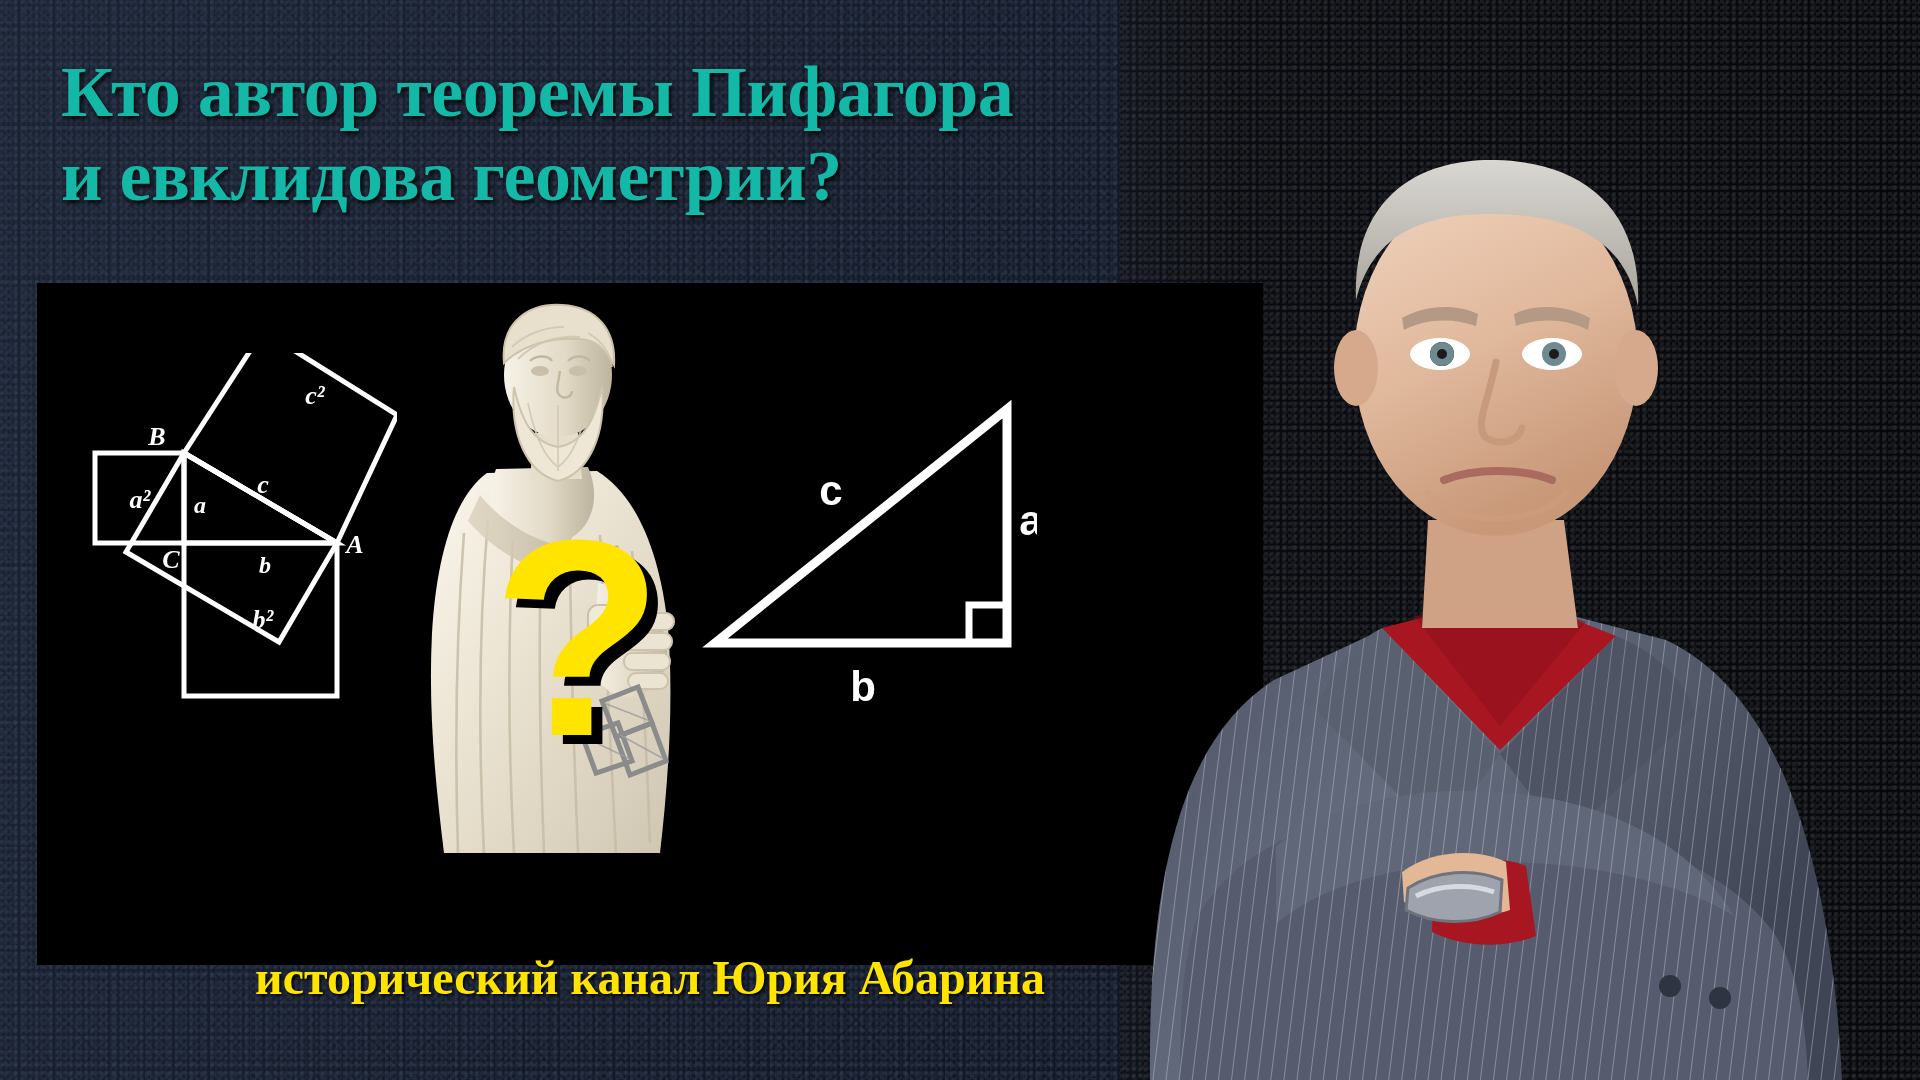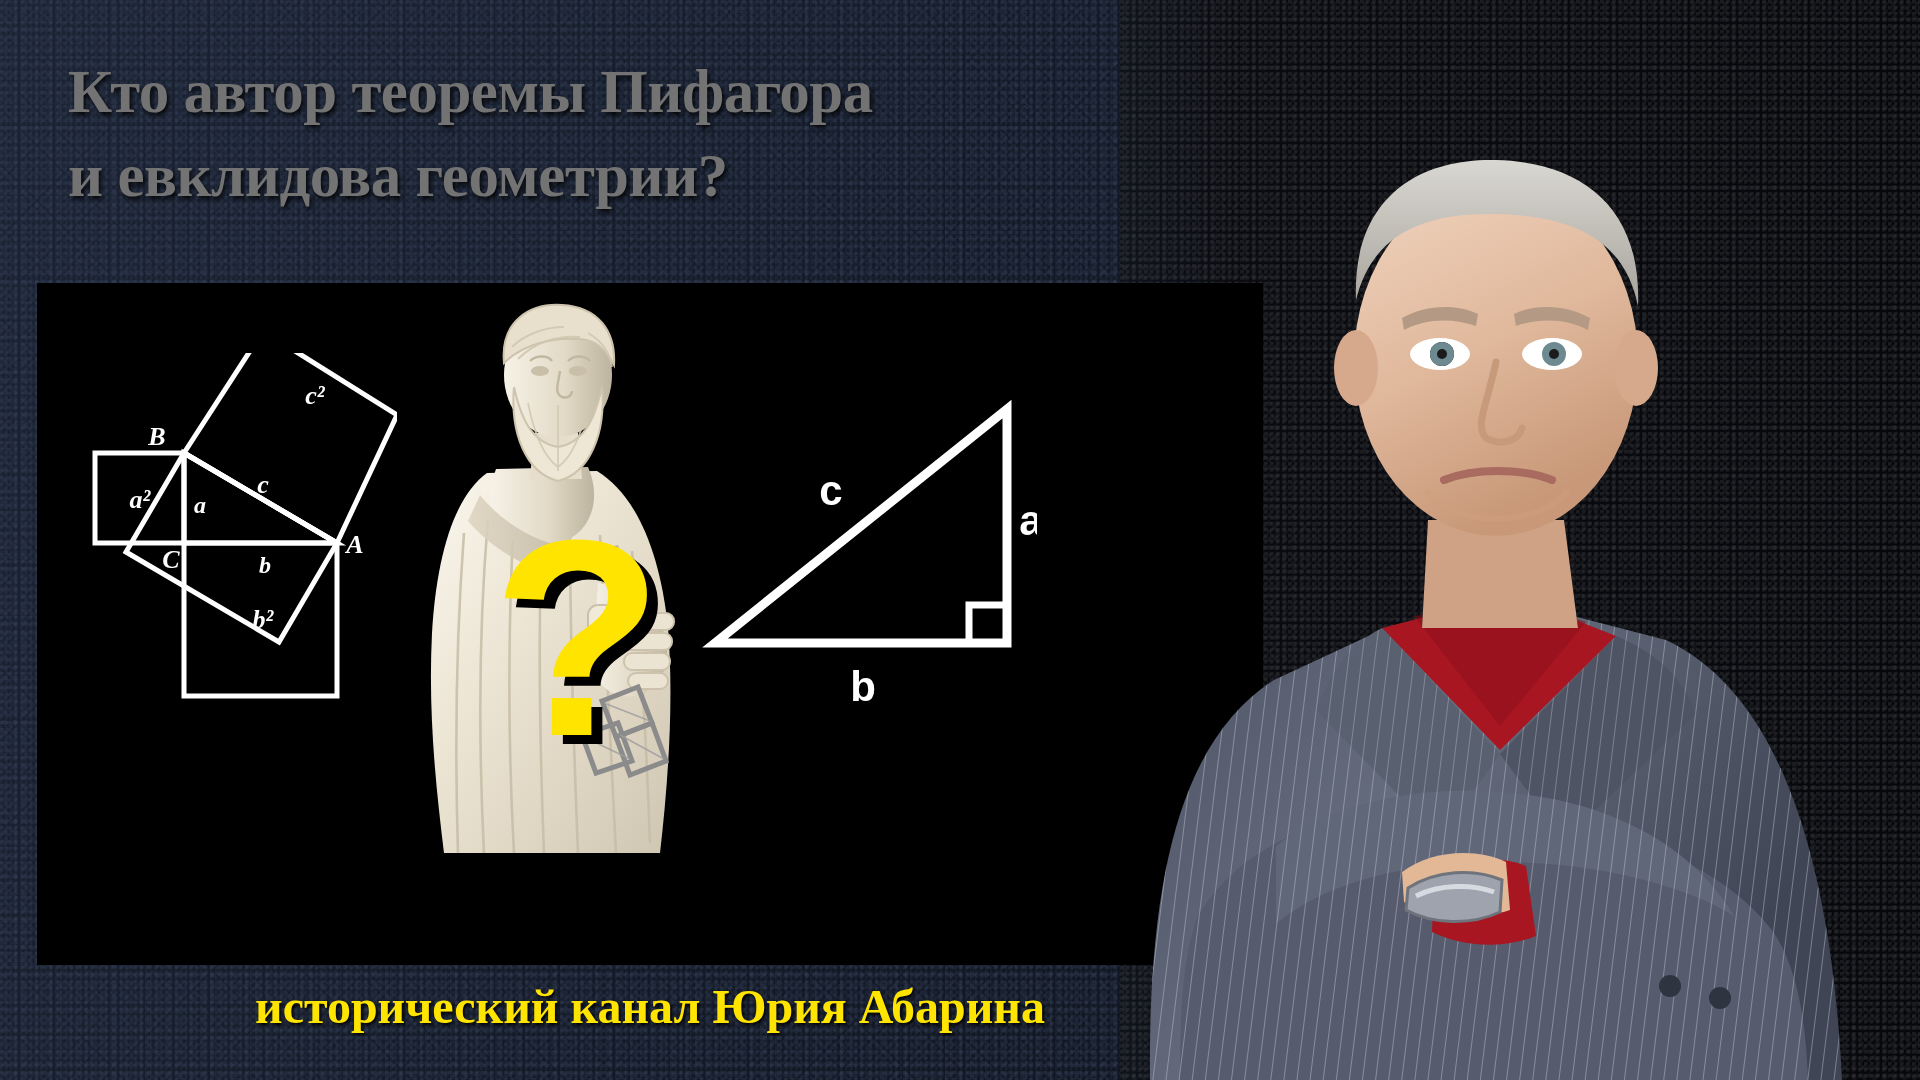--- a/index.html
+++ b/index.html
@@ -29,25 +29,25 @@
     background-image:
       radial-gradient(circle at 22% 18%, rgba(70,70,74,.30) 0 2px, transparent 3px),
       radial-gradient(circle at 66% 44%, rgba(58,58,62,.26) 0 2px, transparent 3px),
       radial-gradient(circle at 44% 76%, rgba(64,64,68,.22) 0 2px, transparent 3px),
       linear-gradient(90deg,rgba(15,19,28,1) 0%,rgba(9,11,16,1) 14%,rgba(7,8,12,1) 100%);
     background-size:6px 6px,8px 8px,10px 10px,100% 100%;
   }
 
   
   .headline{
-    position:absolute;left:68px;top:50px;width:1180px;
-    color:#737373;
+    position:absolute;left:61px;top:50px;width:1180px;
+    color:#14b8a6;
     font-family:"Liberation Serif", serif;
     font-weight:bold;
-    font-size:61px;
+    font-size:72px;
     line-height:84px;
     letter-spacing:-0.5px;
     text-shadow:2px 3px 4px rgba(0,0,0,.85);
     white-space:pre-line;
   }
 
   
   .panel{
     position:absolute;left:37px;top:283px;width:1226px;height:682px;
     background:#000;
@@ -73,21 +73,21 @@
     position:absolute;left:455px;top:245px;
     color:#FFE400;
     font-family:"Liberation Sans", sans-serif;
     font-weight:bold;font-size:280px;line-height:220px;
     text-shadow:11px 9px 0 #000;
     z-index:6;
   }
 
   
   .caption{
-    position:absolute;left:37px;top:979px;width:1226px;text-align:center;
+    position:absolute;left:37px;top:950px;width:1226px;text-align:center;
     color:#FFE400;
     font-family:"Liberation Serif", serif;
     font-weight:bold;font-size:48px;line-height:56px;
     text-shadow:2px 2px 3px rgba(0,0,0,.9);
   }
 
   
   .portrait{position:absolute;left:1030px;top:50px;width:890px;height:1030px;}
 </style>
 </head>

